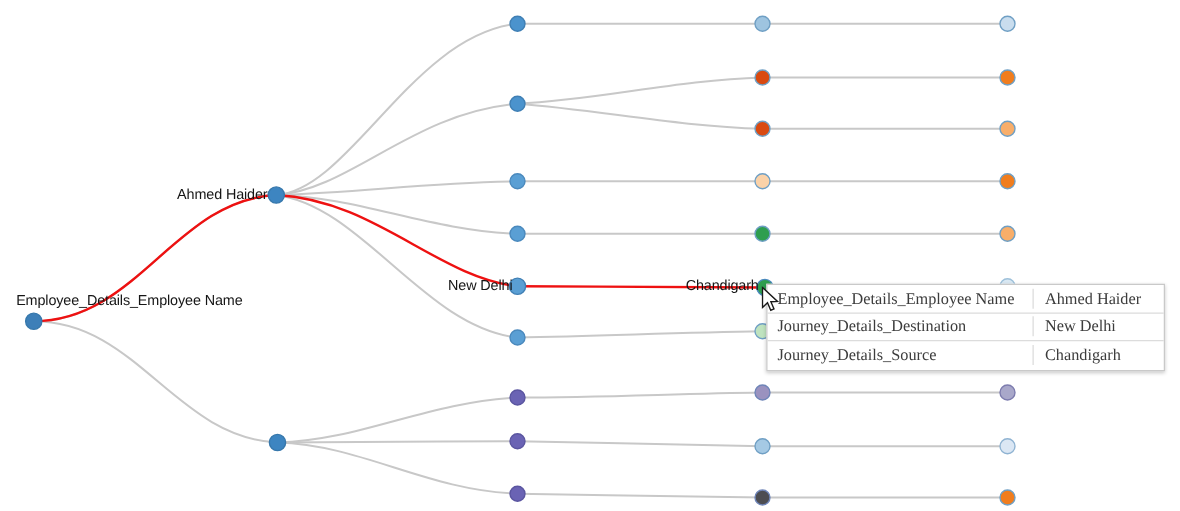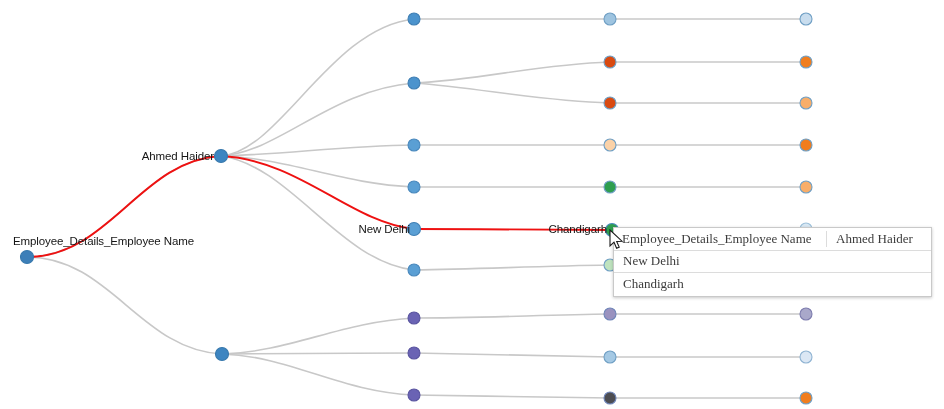--- a/index.html
+++ b/index.html
@@ -145,23 +145,25 @@
       <div class="node-label" style="left: 412px; top: 229px;">New Delhi</div>
       <div class="node-label" style="left: 609px; top: 229px;">Chandigarh</div>
     </div>
 
   <div id="tooltip">
     <div class="tt-row">
       <span class="tt-key">Employee_Details_Employee Name</span>
       <span class="tt-val">Ahmed Haider</span>
     </div>
     <div class="tt-row">
+      <span class="tt-key">Journey_Details_Destination</span>
       <span class="tt-val">New Delhi</span>
     </div>
     <div class="tt-row">
+      <span class="tt-key">Journey_Details_Source</span>
       <span class="tt-val">Chandigarh</span>
     </div>
   </div>
 
   <svg id="cursor" viewBox="0 0 16 22" xmlns="http://www.w3.org/2000/svg">
     <path d="M1,1 L1,17 L5,13.2 L7.6,19.2 L10.2,18.1 L7.7,12.4 L13,12.2 Z" fill="#ffffff" stroke="#1a1a1a" stroke-width="1.1"></path>
   </svg>
 
 </div>
 

